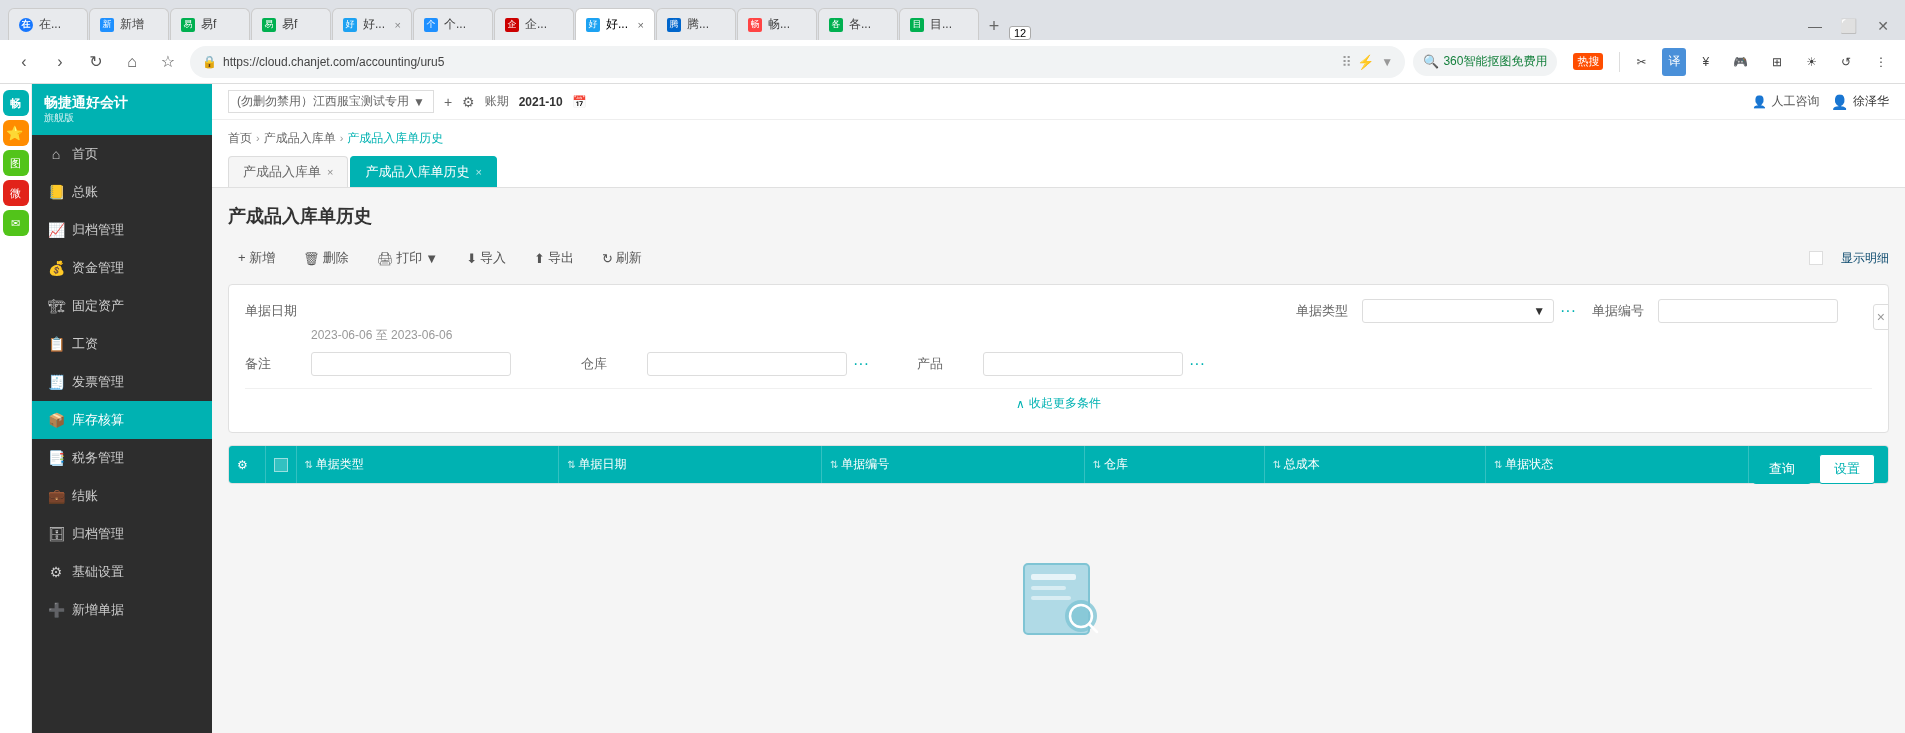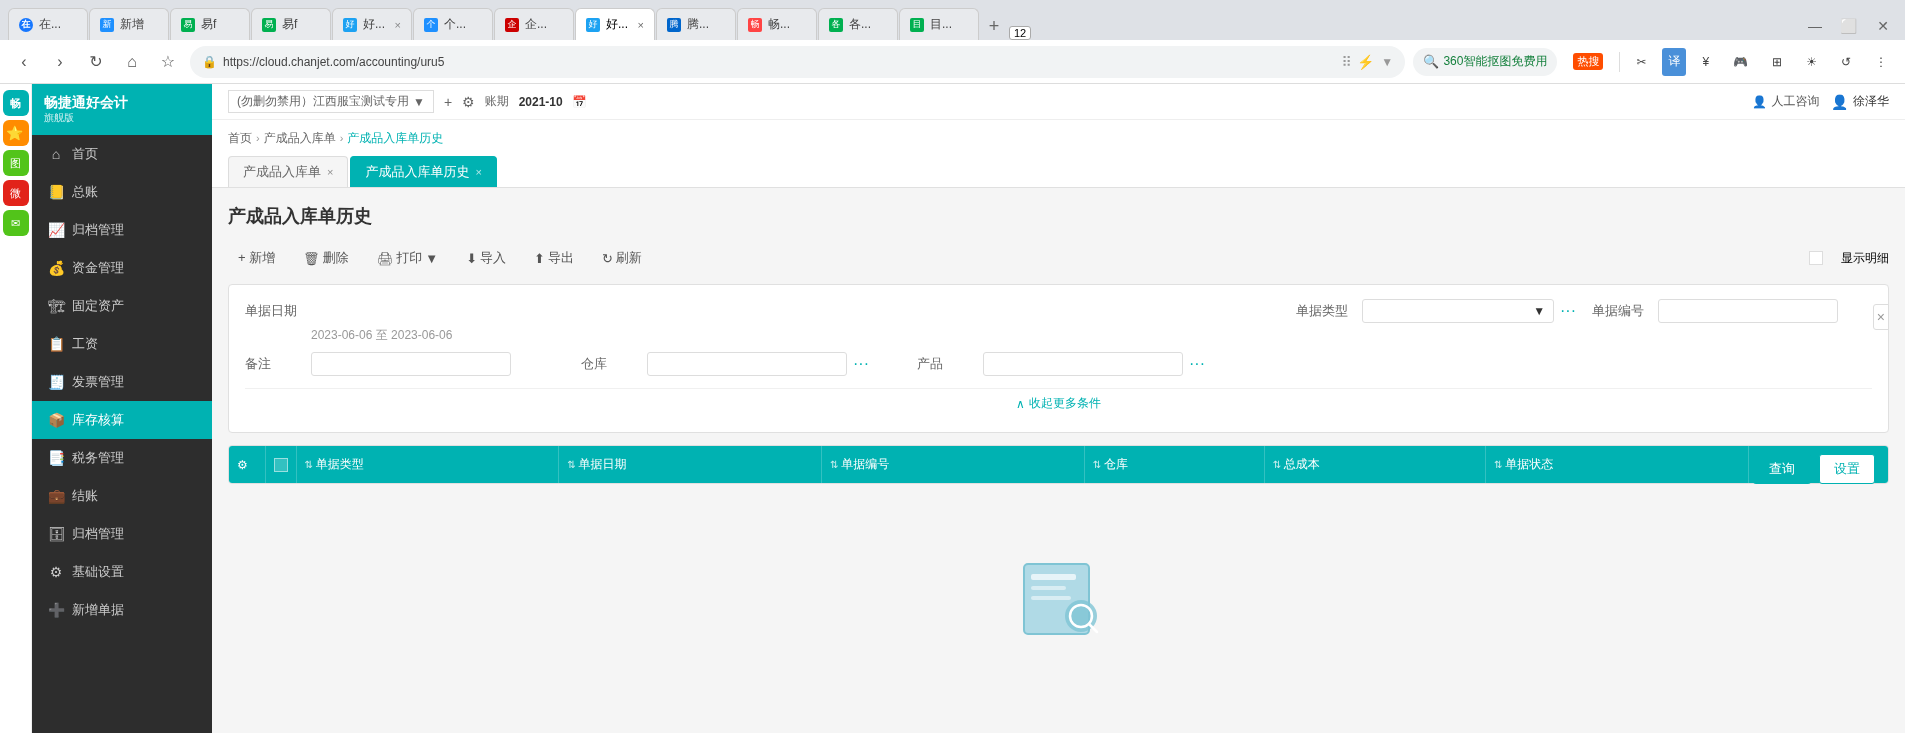--- a/index.html
+++ b/index.html
@@ -96,21 +96,21 @@
     .table-header th:last-child { border-right: none; }
     .sort-icon { font-size: 10px; opacity: 0.8; }
     .th-checkbox { width: 30px; text-align: center; }
     .th-gear { width: 36px; text-align: center; }
 
     .empty-area { display: flex; flex-direction: column; align-items: center; justify-content: center; padding: 60px 0; }
 
     
     .action-bar-right { margin-left: auto; display: flex; gap: 8px; }
 
-    .display-toggle { display: flex; align-items: center; gap: 18px; font-size: 12px; color: #000000; cursor: pointer; }
+    .display-toggle { display: flex; align-items: center; gap: 18px; font-size: 12px; color: #0c4a6e; cursor: pointer; }
     .checkbox-box { width: 14px; height: 14px; border: 1px solid #ddd; background: #fff; display: inline-block; }
 
     
     .table-wrapper { background: #fff; border: 1px solid #e0e0e0; border-radius: 4px; overflow: hidden; }
 
     .filter-group { display: flex; align-items: center; gap: 6px; flex: 1; min-width: 200px; }
   </style>
 </head>
 <body>
 

